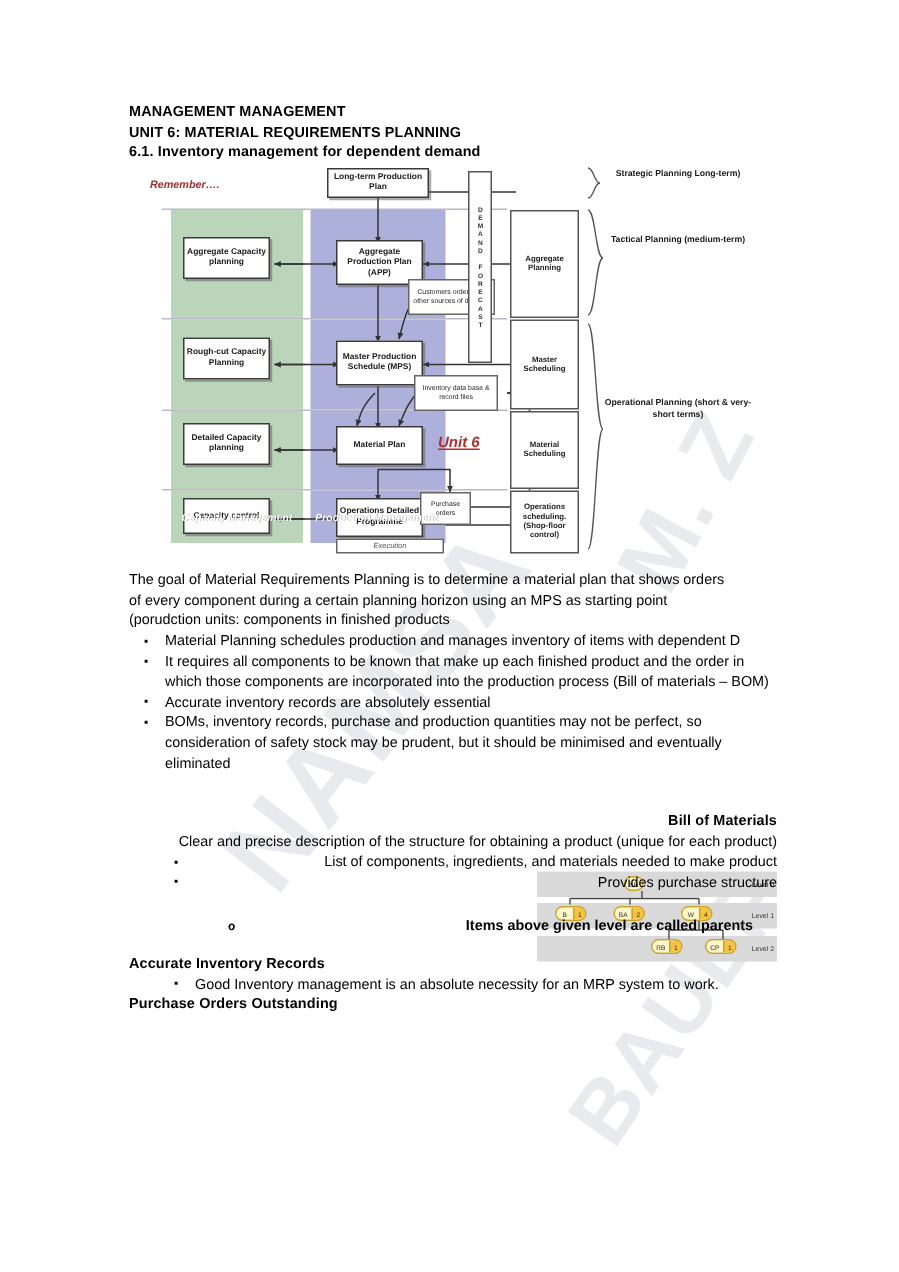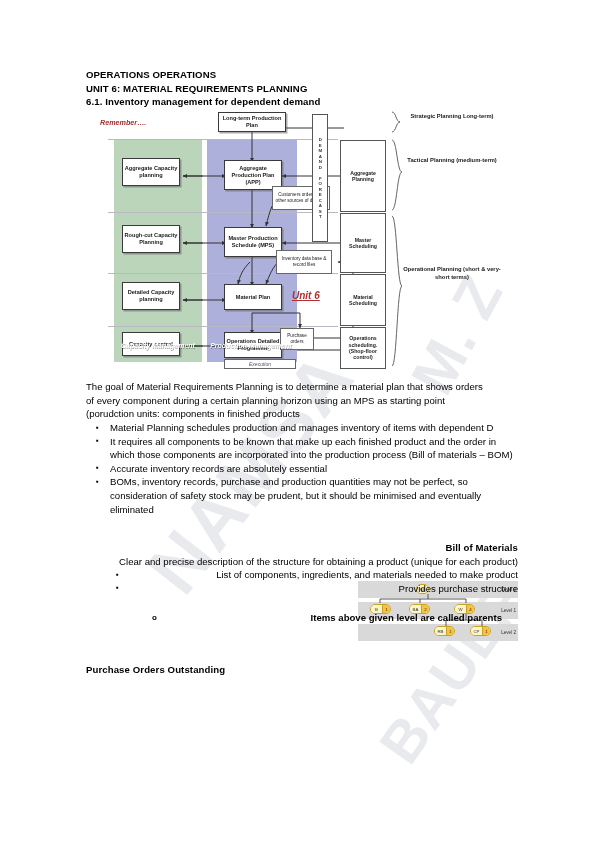--- a/index.html
+++ b/index.html
@@ -283,21 +283,21 @@
   <div class="node" style="left:112px; top:45px;">
     <span class="nm">CP</span>
     <span class="qt">1</span>
   </div>
   <div class="lvllabel" style="top:43px;">Level 2</div>
 </div>
 
 <div class="page">
 
   <div class="txtblock" style="top:68px;">
-    <div class="hdr">OPERATIONS OPERATIONS</div>
+    <div class="hdr">MANAGEMENT MANAGEMENT</div>
     <div class="hdr">UNIT 6: MATERIAL REQUIREMENTS PLANNING</div>
     <div class="hdr">6.1. Inventory management for dependent demand</div>
   </div>
 
   <div class="txtblock" style="top:380px;">
     <div class="para">The goal of Material Requirements Planning is to determine a material plan that shows orders</div>
     <div class="para">of every component during a certain planning horizon using an MPS as starting point</div>
     <div class="para">(porudction units: components in finished products</div>
   </div>
 
@@ -315,19 +315,25 @@
     <div class="para">Clear and precise description of the structure for obtaining a product (unique for each product)</div>
     <ul class="lvl2">
       <li>List of components, ingredients, and materials needed to make product</li>
       <li>Provides purchase structure</li>
     </ul>
     <ul class="lvl3">
       <li>Items above given level are called parents</li>
     </ul>
   </div>
 
+  <div class="txtblock" style="top:636px;">
+    <div class="hdr">Accurate Inventory Records</div>
+    <ul class="lvl2">
+      <li>Good Inventory management is an absolute necessity for an MRP system to work.</li>
+    </ul>
+  </div>
 
   <div class="txtblock" style="top:663px;">
     <div class="hdr">Purchase Orders Outstanding</div>
   </div>
 
 
 </div>
 
 </body></html>

